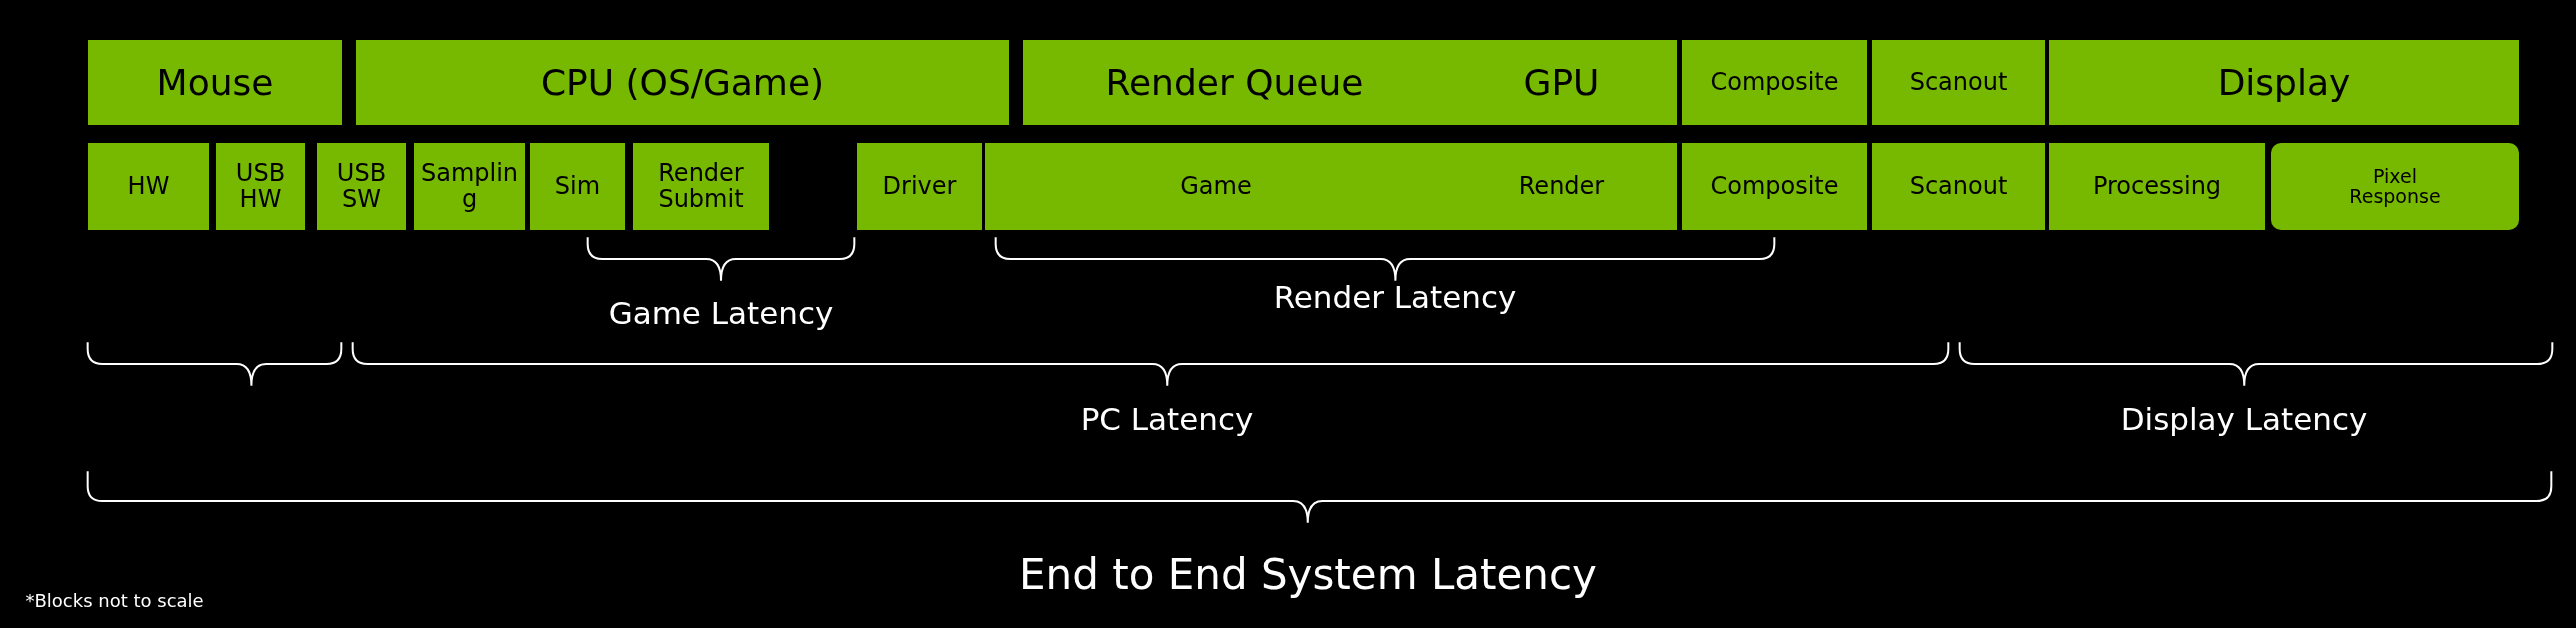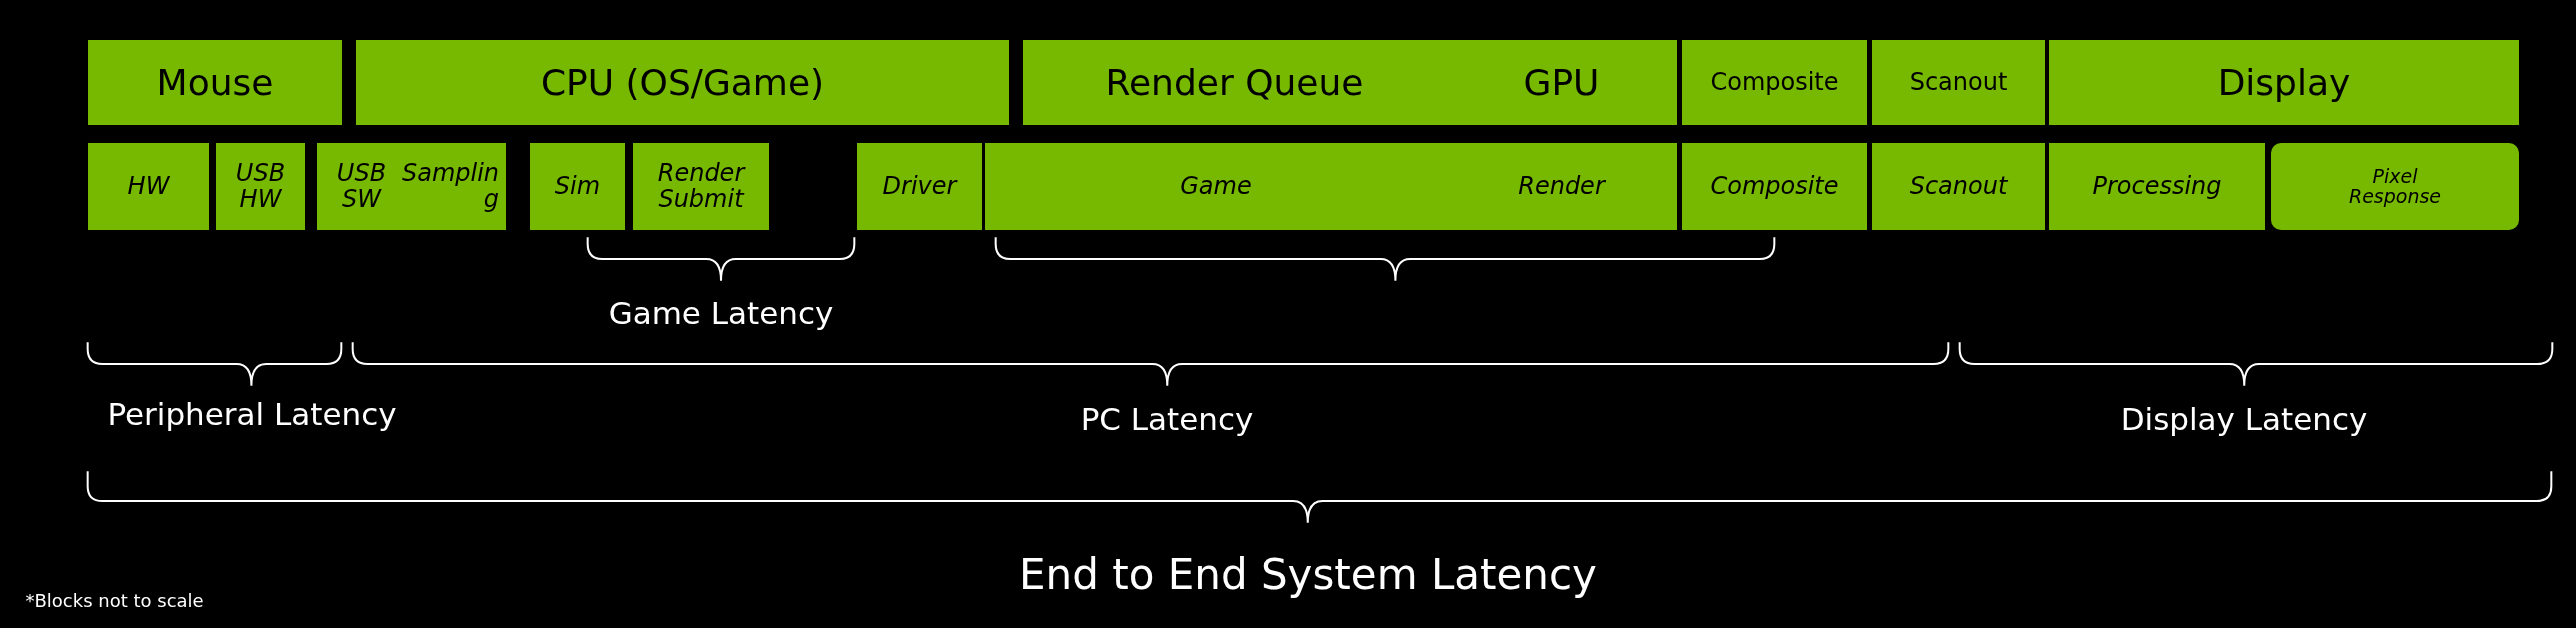--- a/index.html
+++ b/index.html
@@ -28,21 +28,21 @@
     justify-content: center;
     text-align: center;
     line-height: 1.05;
     box-sizing: border-box;
     overflow: hidden;
     padding: 0 10px;
     font-family: "DejaVu Sans", sans-serif;
     font-weight: 400;
   }
   .row1 { top: 40px; height: 85px; }
-  .row2 { top: 143px; height: 87px; font-style: italic; }
+  .row2 { top: 143px; height: 87px; }
 
   .fs-xl  { font-size: 36px; }
   .fs-md  { font-size: 24px; }
   .fs-xs  { font-size: 19px; }
 
   
   .bracket {
     position: absolute;
     pointer-events: none;
   }
@@ -88,21 +88,21 @@
       <div class="blk row1 fs-xl" style="left: 1446px; width: 231px;">GPU</div>
       <div class="blk row1 fs-md" style="left: 1682px; width: 185px;">Composite</div>
       <div class="blk row1 fs-md" style="left: 1872px; width: 173px;">Scanout</div>
       <div class="blk row1 fs-xl" style="left: 2049px; width: 470px;">Display</div>
     </div>
 
   <div id="row-bottom">
       <div class="blk row2 fs-md" style="left: 88px; width: 121px;">HW</div>
       <div class="blk row2 fs-md" style="left: 216px; width: 89px;">USB<br>HW</div>
       <div class="blk row2 fs-md" style="left: 317px; width: 89px;">USB<br>SW</div>
-      <div class="blk row2 fs-md" style="left: 395px; width: 111px; text-align: right;">Samplin<br>g</div>
+      <div class="blk row2 fs-md" style="left: 414px; width: 111px;">Samplin<br>g</div>
       <div class="blk row2 fs-md" style="left: 530px; width: 95px;">Sim</div>
       <div class="blk row2 fs-md" style="left: 633px; width: 136px;">Render<br>Submit</div>
       <div class="blk row2 fs-md" style="left: 857px; width: 125px;">Driver</div>
       <div class="blk row2 fs-md" style="left: 985px; width: 462px;">Game</div>
       <div class="blk row2 fs-md" style="left: 1446px; width: 231px;">Render</div>
       <div class="blk row2 fs-md" style="left: 1682px; width: 185px;">Composite</div>
       <div class="blk row2 fs-md" style="left: 1872px; width: 173px;">Scanout</div>
       <div class="blk row2 fs-md" style="left: 2049px; width: 216px;">Processing</div>
       <div class="blk row2 fs-xs" style="left: 2271px; width: 248px; border-radius: 10px;">Pixel<br>Response</div>
     </div>
@@ -141,18 +141,18 @@
   <div id="tier3">
       <div class="bracket" style="left: 87px; top: 470px; width: 2465px; height: 54px;">
         <svg viewBox="0 0 3675 80" preserveAspectRatio="none">
           <path d="M 1,2 L 1,24 Q 1,46 23,46 L 1798,46 Q 1820,46 1820,78 Q 1820,46 1842,46 L 3652,46 Q 3674,46 3674,24 L 3674,2" fill="none" stroke="#FFFFFF" stroke-width="2" vector-effect="non-scaling-stroke"></path>
         </svg>
       </div>
     </div>
 
   <div class="footnote">*Blocks not to scale</div>
 <div class="cap cap-1" style="left: 721px; top: 295px;">Game Latency</div>
-    <div class="cap cap-2" style="left: 252px; top: 396px;">Peripheral Latency</div>
+    <div class="cap cap-1" style="left: 1395px; top: 279px;">Render Latency</div>
     <div class="cap cap-2" style="left: 1167px; top: 401px;">PC Latency</div>
     <div class="cap cap-2" style="left: 2244px; top: 401px;">Display Latency</div>
     <div class="cap cap-3" style="left: 1308px; top: 550px;">End to End System Latency</div>
   </div>
 
 
 </body></html>

